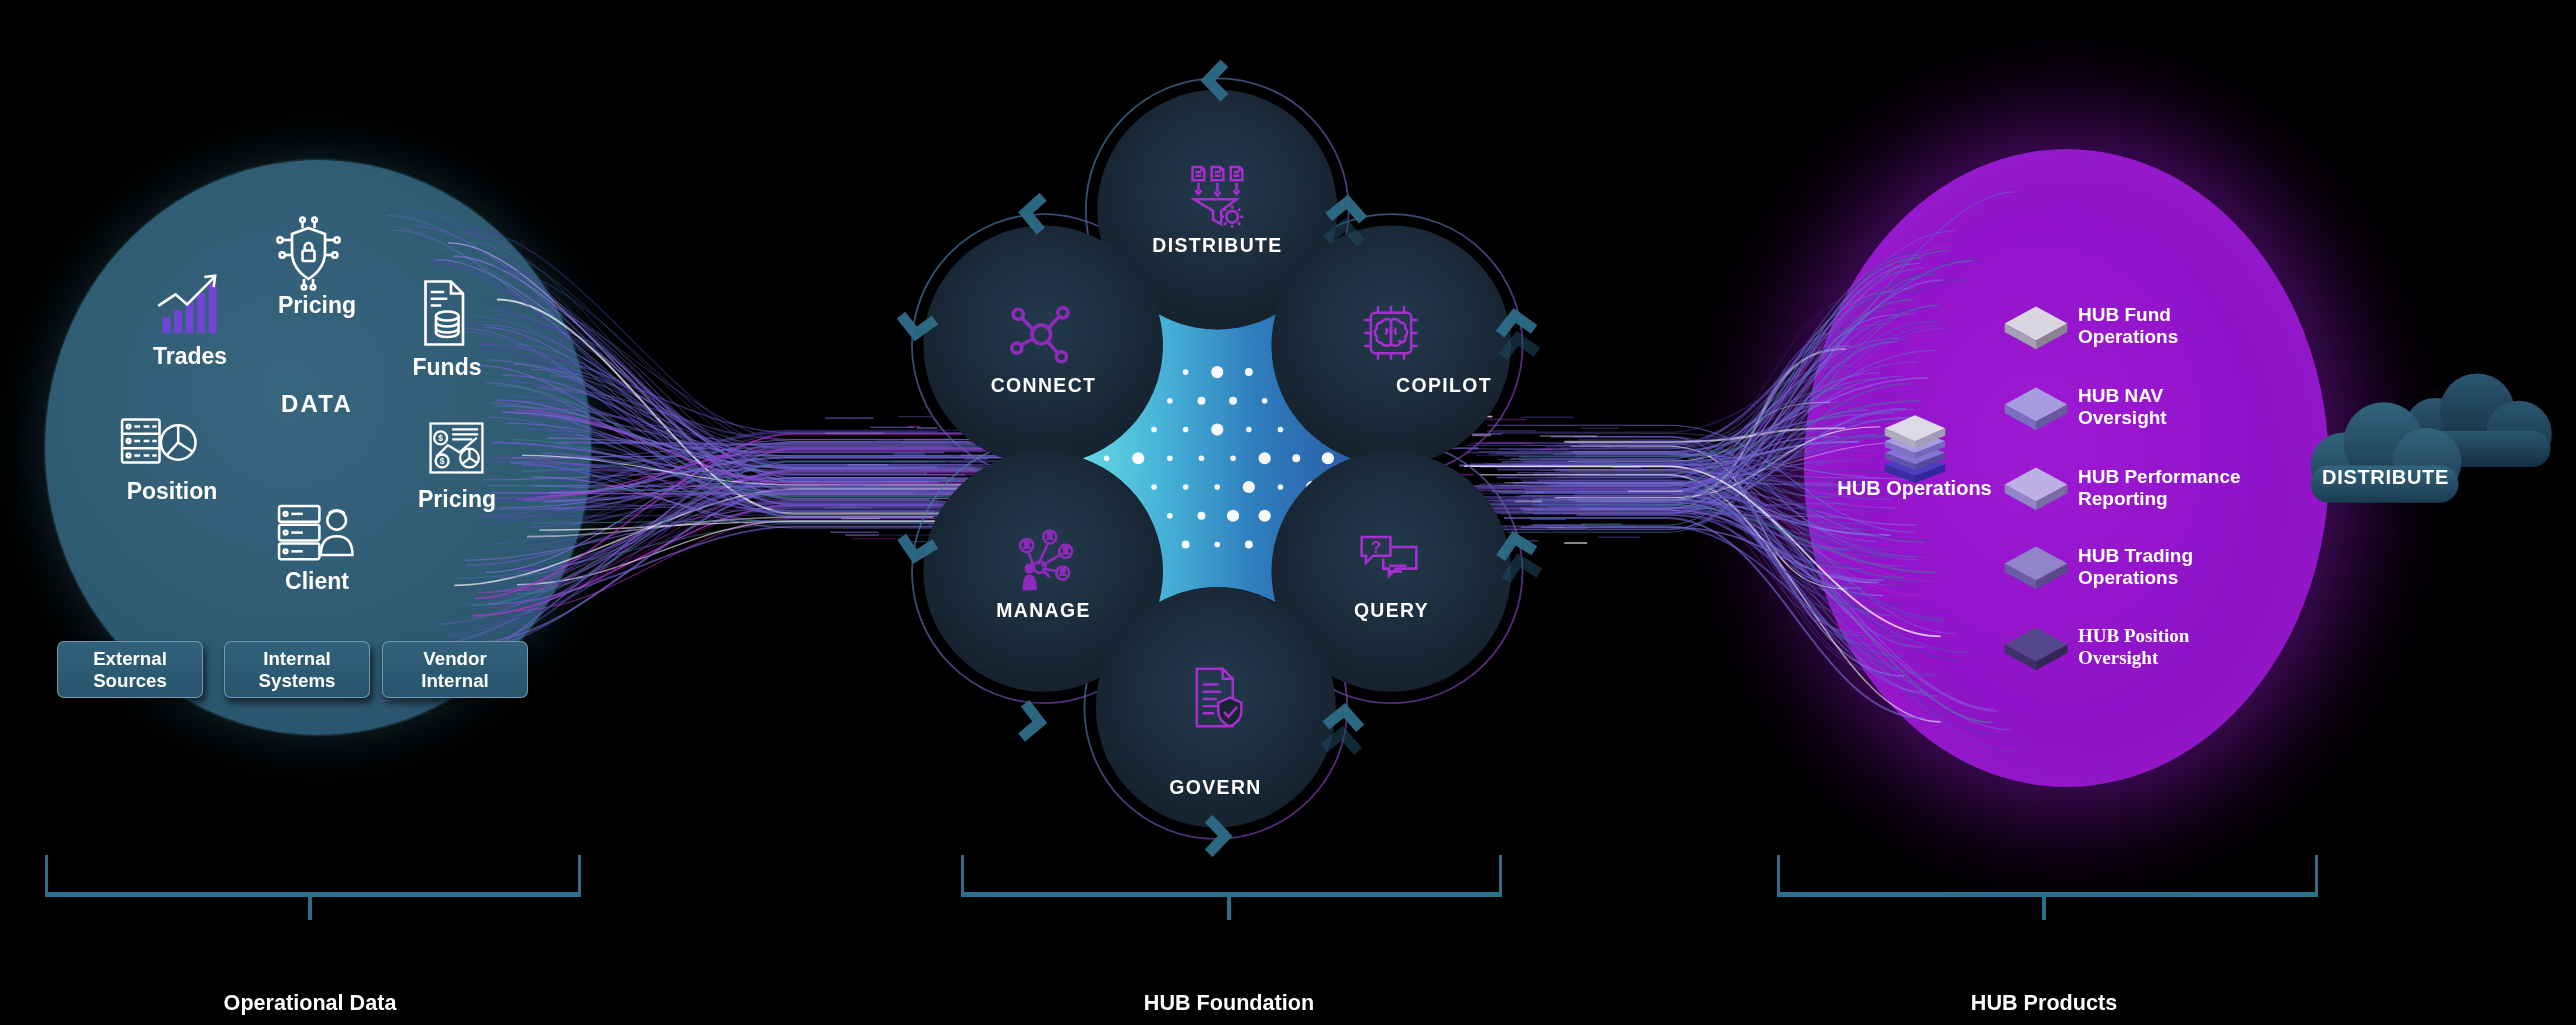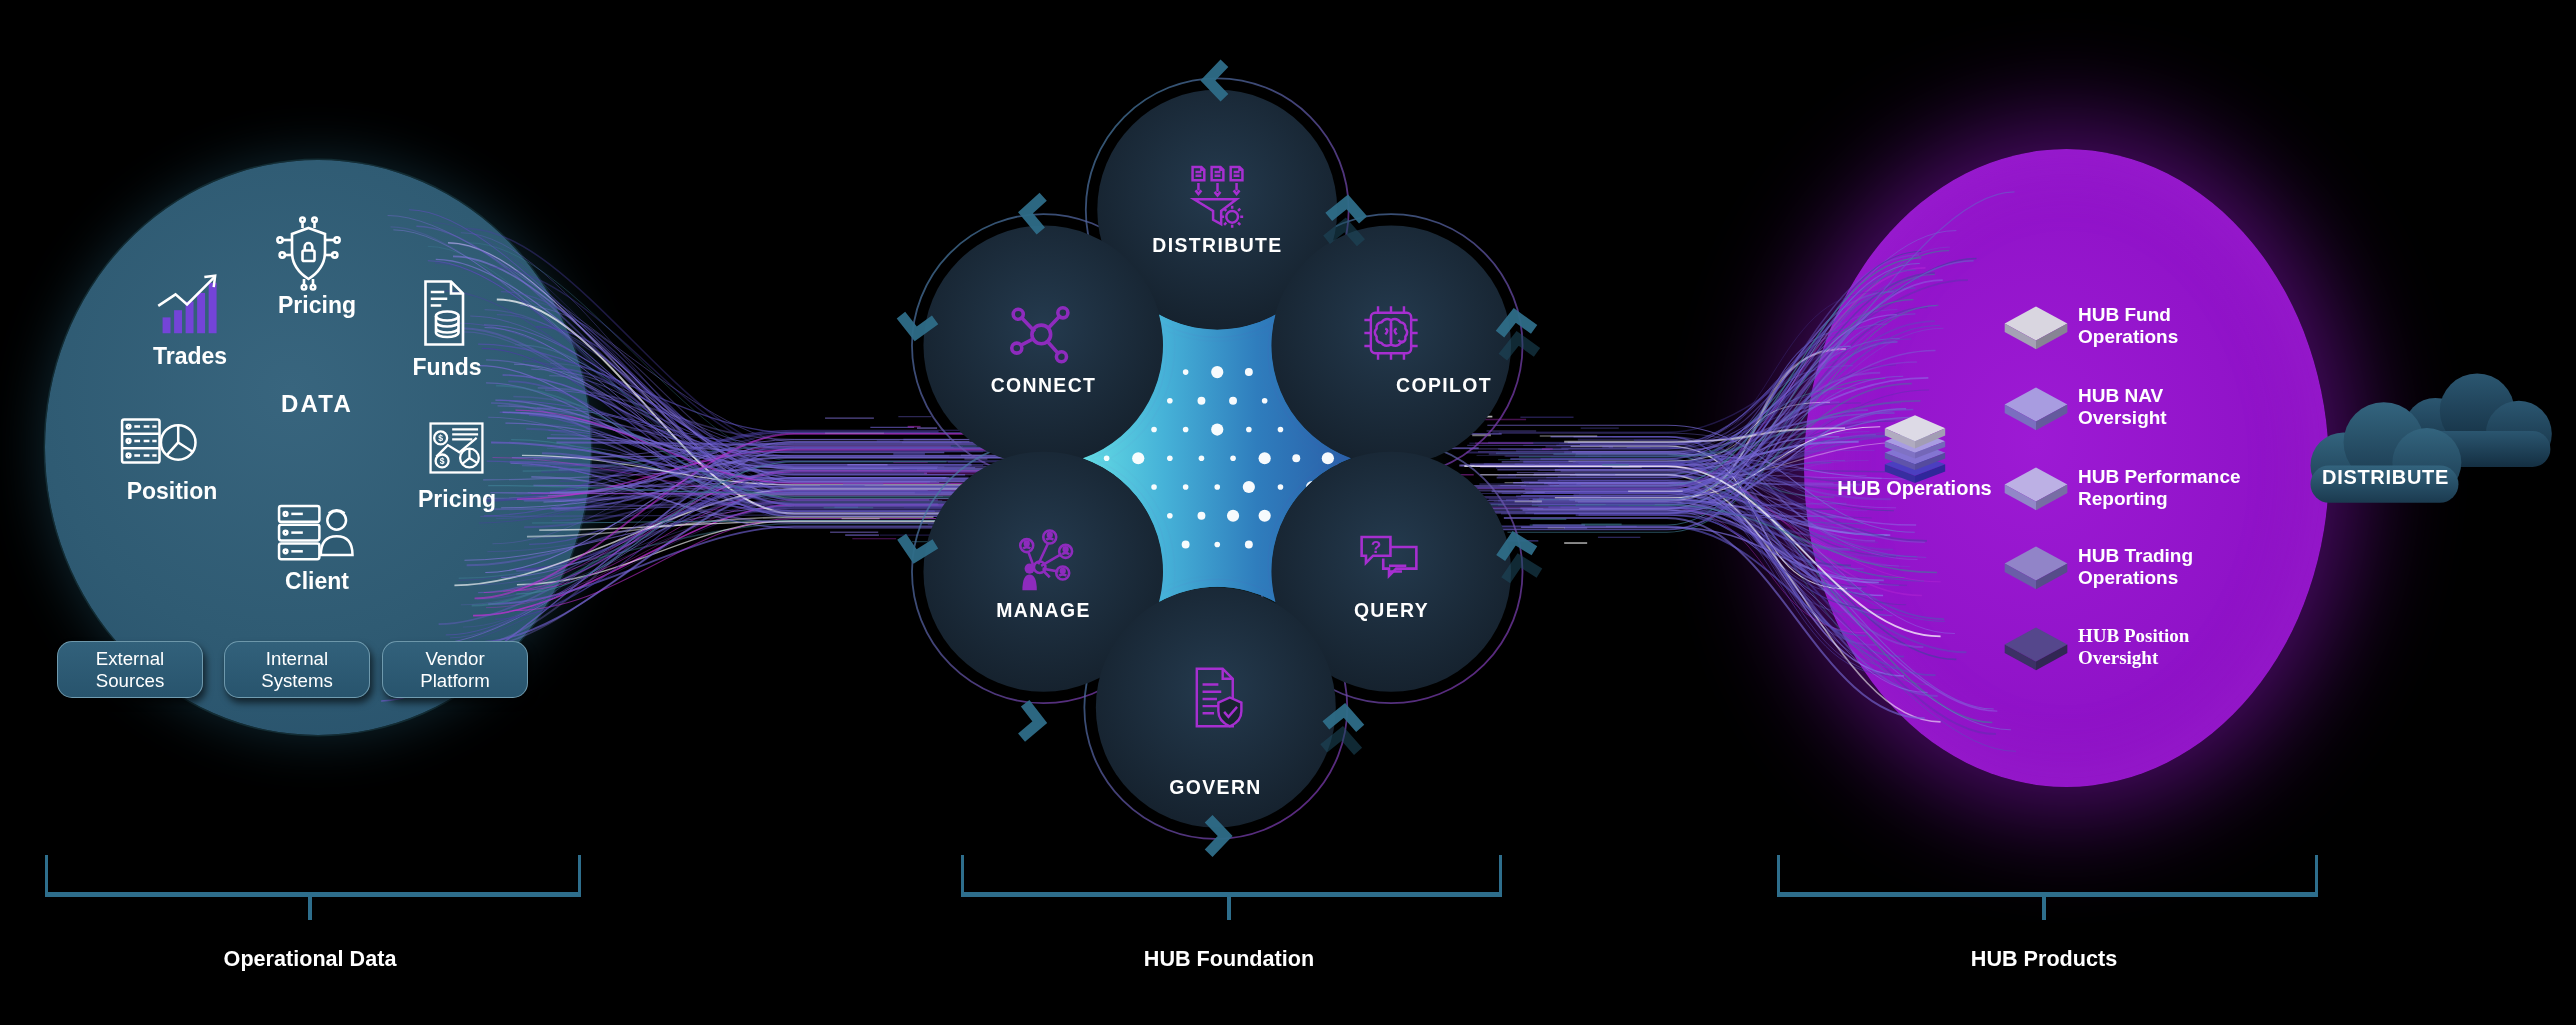--- a/index.html
+++ b/index.html
@@ -15,28 +15,28 @@
     box-shadow:0 0 101px 29px rgba(150,22,208,.5), inset 0 0 65px 14.4px rgba(190,70,235,.22);}
   svg.decor{left:0;top:0;width:2576px;height:1025px;position:absolute;}
   
   .lbl{position:absolute;text-align:center;font-weight:700;white-space:pre-line;}
   .item-lbl{width:172px;font-size:23px;}
   .data-lbl{width:158px;font-size:24px;letter-spacing:2.2px;}
   .hub-lbl{width:201px;font-size:19.4px;letter-spacing:1.4px;}
   .prod-row-lbl{width:216px;font-size:19px;line-height:22px;text-align:left;}
   .ops-lbl{width:201px;font-size:20px;}
   .cloud-lbl{width:187px;font-size:20px;letter-spacing:0.7px;}
-  .bracket-lbl{width:302px;font-size:21.6px;}
+  .bracket-lbl{width:302px;font-size:21.6px;margin-top:44px;}
   
-  .pill{position:absolute;width:144px;height:55px;border-radius:15px;
+  .pill{position:absolute;width:144px;height:55px;border-radius:7px;
     background:linear-gradient(#32617b,#28546d);
     border:1.4px solid rgba(165,205,220,.55);
     box-shadow:2.9px 5px 7.2px rgba(0,0,0,.6);
     display:flex;align-items:center;justify-content:center;
-    font-weight:400;font-size:18.7px;line-height:21.6px;text-align:center;white-space:pre-line;}
+    font-weight:700;font-size:18.7px;line-height:21.6px;text-align:center;white-space:pre-line;}
   
   .bracket{position:absolute;top:855px;height:37px;
     border-left:3.6px solid #2e6e8c;border-right:3.6px solid #2e6e8c;border-bottom:5px solid #2e6e8c;}
   .stem{position:absolute;top:897px;width:4.3px;height:23px;background:#2e6e8c;}
   .icon-box{position:absolute;}
 </style>
 </head>
 <body>
 
 <div class="canvas">
@@ -718,21 +718,21 @@
   <div class="lbl item-lbl" style="left:231px;top:568px;">Client</div>
 
   <div class="pill" style="left:57px;top:641px;">
     <span>External
 Sources</span></div>
   <div class="pill" style="left:224px;top:641px;">
     <span>Internal
 Systems</span></div>
   <div class="pill" style="left:382px;top:641px;">
     <span>Vendor
-Platform</span></div>
+Internal</span></div>
 
   <svg class="icon-box" style="left:1180px;top:164px;" width="75" height="66" viewBox="0 0 100 90">
     <g stroke="#a62fd0" stroke-width="3.4" fill="none">
       <path d="M16 4 h12 l4 4 v14 h-16 Z M28 4 v4 h4"></path>
         <path d="M20 11 h8 M20 16 h8"></path>
       <path d="M42 4 h12 l4 4 v14 h-16 Z M54 4 v4 h4"></path>
         <path d="M46 11 h8 M46 16 h8"></path>
       <path d="M68 4 h12 l4 4 v14 h-16 Z M80 4 v4 h4"></path>
         <path d="M72 11 h8 M72 16 h8"></path>
       <path d="M24 26 v10 M50 26 v12 M76 26 v10"></path>

